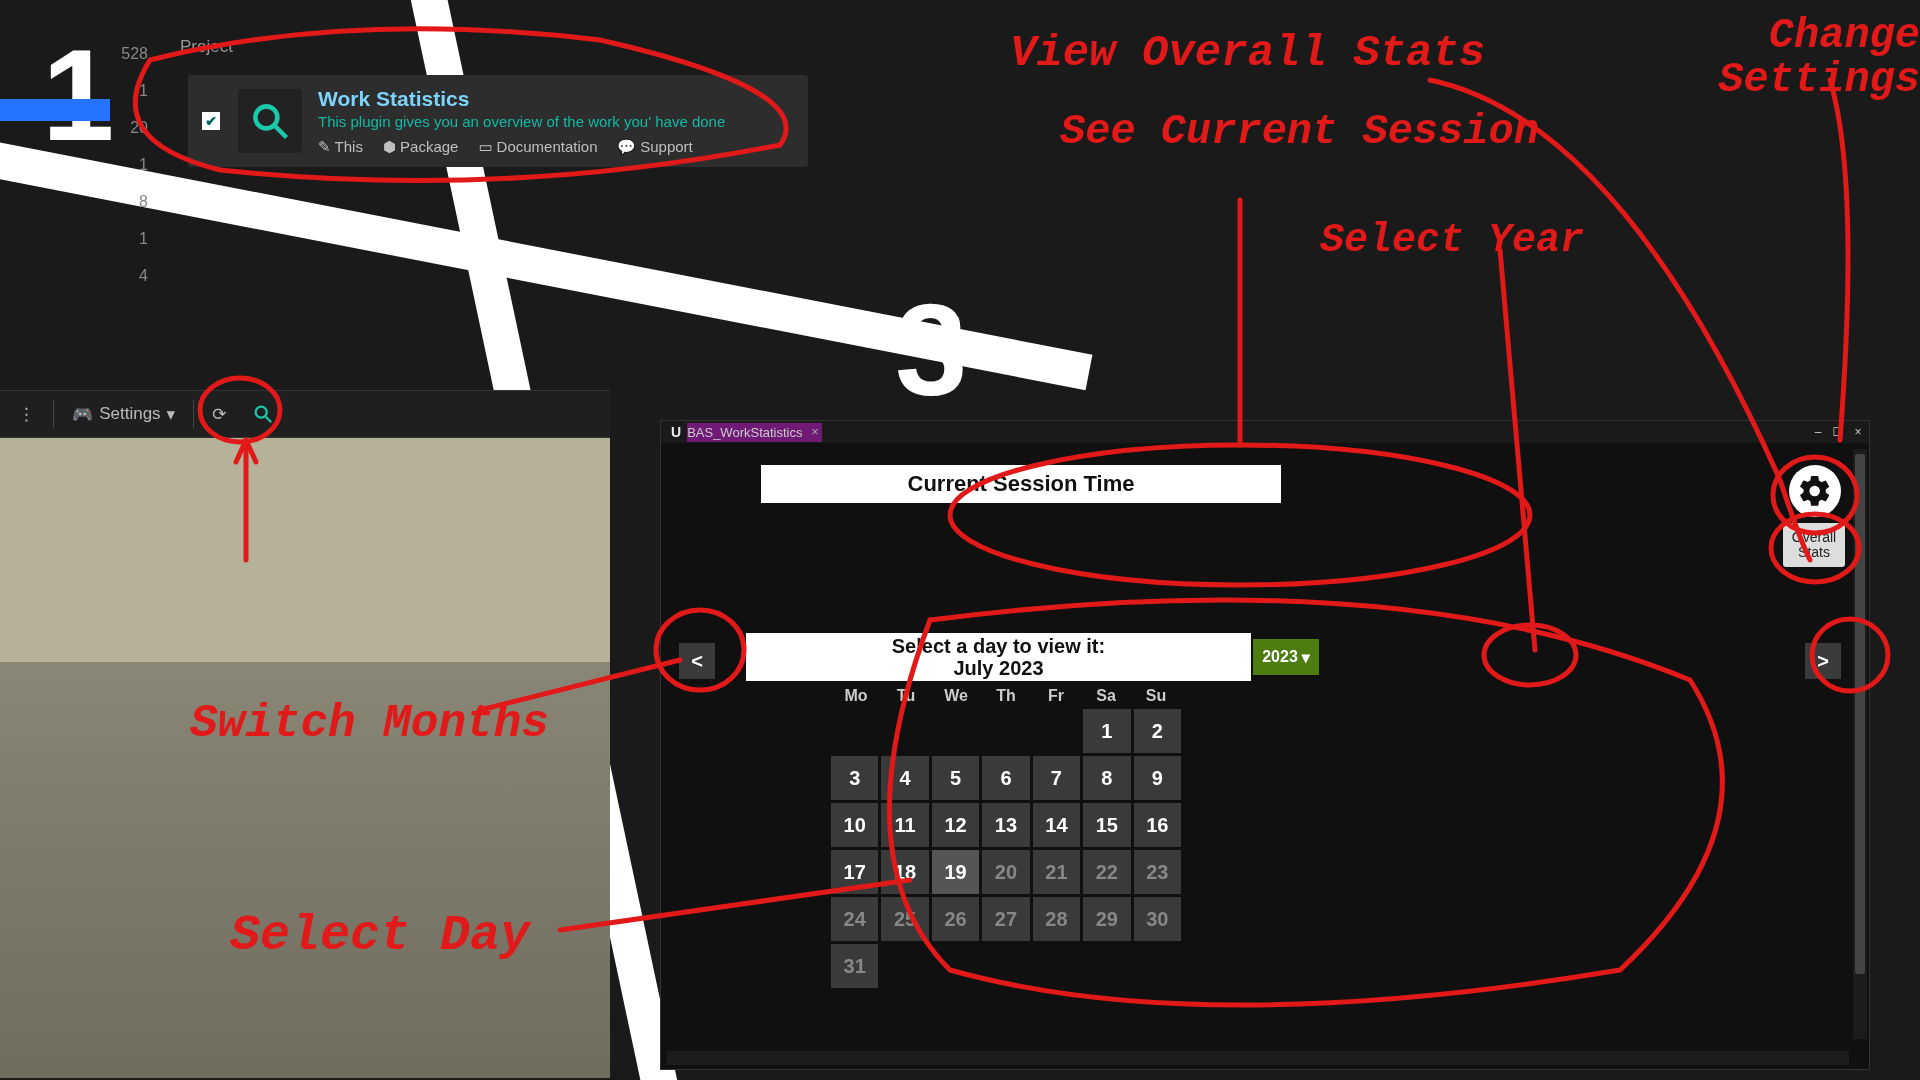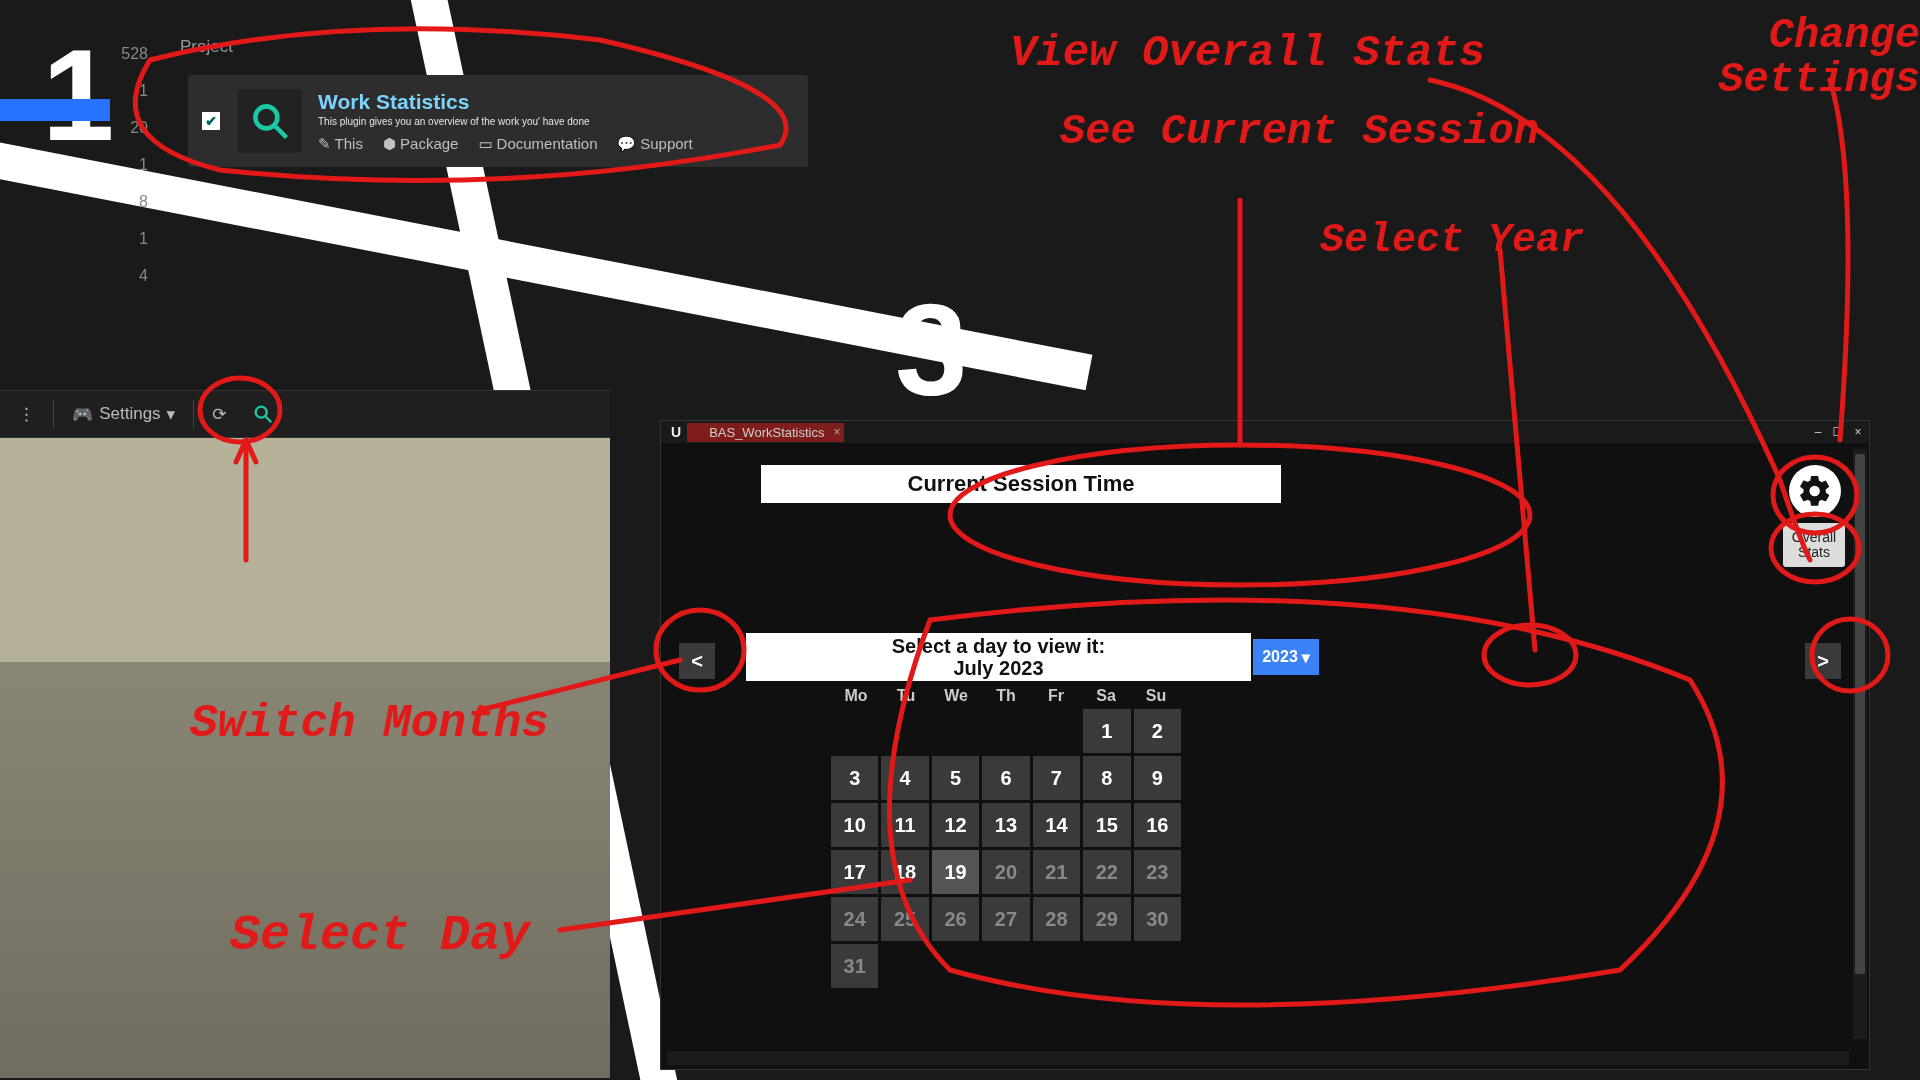--- a/index.html
+++ b/index.html
@@ -68,21 +68,21 @@
     display:flex; align-items:center; justify-content:center;
     font-size:14px; color:#066; font-weight:bold;
   }
   .plugin-card .iconbox {
     width:64px; height:64px; background:#222; border-radius:4px;
     margin-right: 16px;
     display:flex; align-items:center; justify-content:center;
     color:#19c9a7;
   }
   .plugin-card .meta h3 { color:#7dd3fc; font-size:21px; font-weight:600; }
-  .plugin-card .meta p  { color:#e5e5e5; font-size:10px; margin-top:2px; }
+  .plugin-card .meta p  { color:#14b8a6; font-size:15px; margin-top:2px; }
   .plugin-card .actions { display:flex; gap:20px; margin-top:8px; }
   .plugin-card .actions a { color:#bfbfbf; font-size:15px; display:flex; align-items:center; gap:4px; }
 
   
   .p2 {
     position:absolute; left:0; top:370px; width:660px; height:700px;
   }
   .toolbar2 {
     position:absolute; left:0; top:20px; width:610px; height:48px;
     background:#1f1f1f; display:flex; align-items:center; gap:10px;
@@ -97,21 +97,21 @@
 
   
   .p3 {
     position:absolute; left:660px; top:420px; width:1210px; height:650px;
     background:#111; border:1px solid #333;
   }
   .p3 .titlebar {
     height:22px; background:#1a1a1a; display:flex; align-items:center;
     justify-content:space-between; padding:0 4px;
   }
-  .p3 .tab { background:#7f1d1d; font-size:13px; color:#ccc; padding:2px 20px 2px 22px; position:relative; }
+  .p3 .tab { background:#701a75; font-size:13px; color:#ccc; padding:2px 20px 2px 0; position:relative; }
   .p3 .tab .x { position:absolute; right:4px; top:2px; font-size:12px; color:#aaa; cursor:pointer; }
   .p3 .winbtns { display:flex; gap:6px; }
   .p3 .winbtns span { width:14px; height:14px; font-size:12px; color:#ccc; display:flex; align-items:center; justify-content:center; }
   .p3 .ulogo { margin:0 6px; color:#eee; font-weight:bold; font-size:14px; }
 
   .p3 .body { position:relative; height:calc(100% - 22px); background:#101010; }
   .scrollbar-r { position:absolute; right:2px; top:6px; width:14px; bottom:30px; background:#1c1c1c; }
   .scrollbar-r .thumb { position:absolute; left:2px; right:2px; top:5px; height:520px; background:#444; border-radius:2px; }
   .scrollbar-b { position:absolute; left:6px; right:20px; bottom:4px; height:14px; background:#1c1c1c; }
 
@@ -146,21 +146,21 @@
   .nav-prev { left:18px; top:200px; }
   .nav-next { right:28px; top:200px; }
 
   .select-head {
     position:absolute; left:85px; top:190px; width:505px; height:48px;
     background:#fff; color:#111; font-weight:700; font-size:20px;
     display:flex; flex-direction:column; align-items:center; justify-content:center; line-height:1.1;
   }
   .year-dd {
     position:absolute; left:592px; top:196px; width:66px; height:36px;
-    background:#3b82f6; color:#fff; font-size:16px; font-weight:600;
+    background:#4d7c0f; color:#fff; font-size:16px; font-weight:600;
     display:flex; align-items:center; justify-content:center; gap:4px; cursor:pointer;
   }
 
   .cal {
     position:absolute; left:170px; top:244px; width:350px;
     color:#eee;
   }
   .cal .dow { display:grid; grid-template-columns: repeat(7, 1fr); text-align:center; font-size:16px; font-weight:700; color:#ccc; margin-bottom:4px; }
   .cal .grid { display:grid; grid-template-columns: repeat(7, 1fr); gap:3px; }
   .cal .cell {

